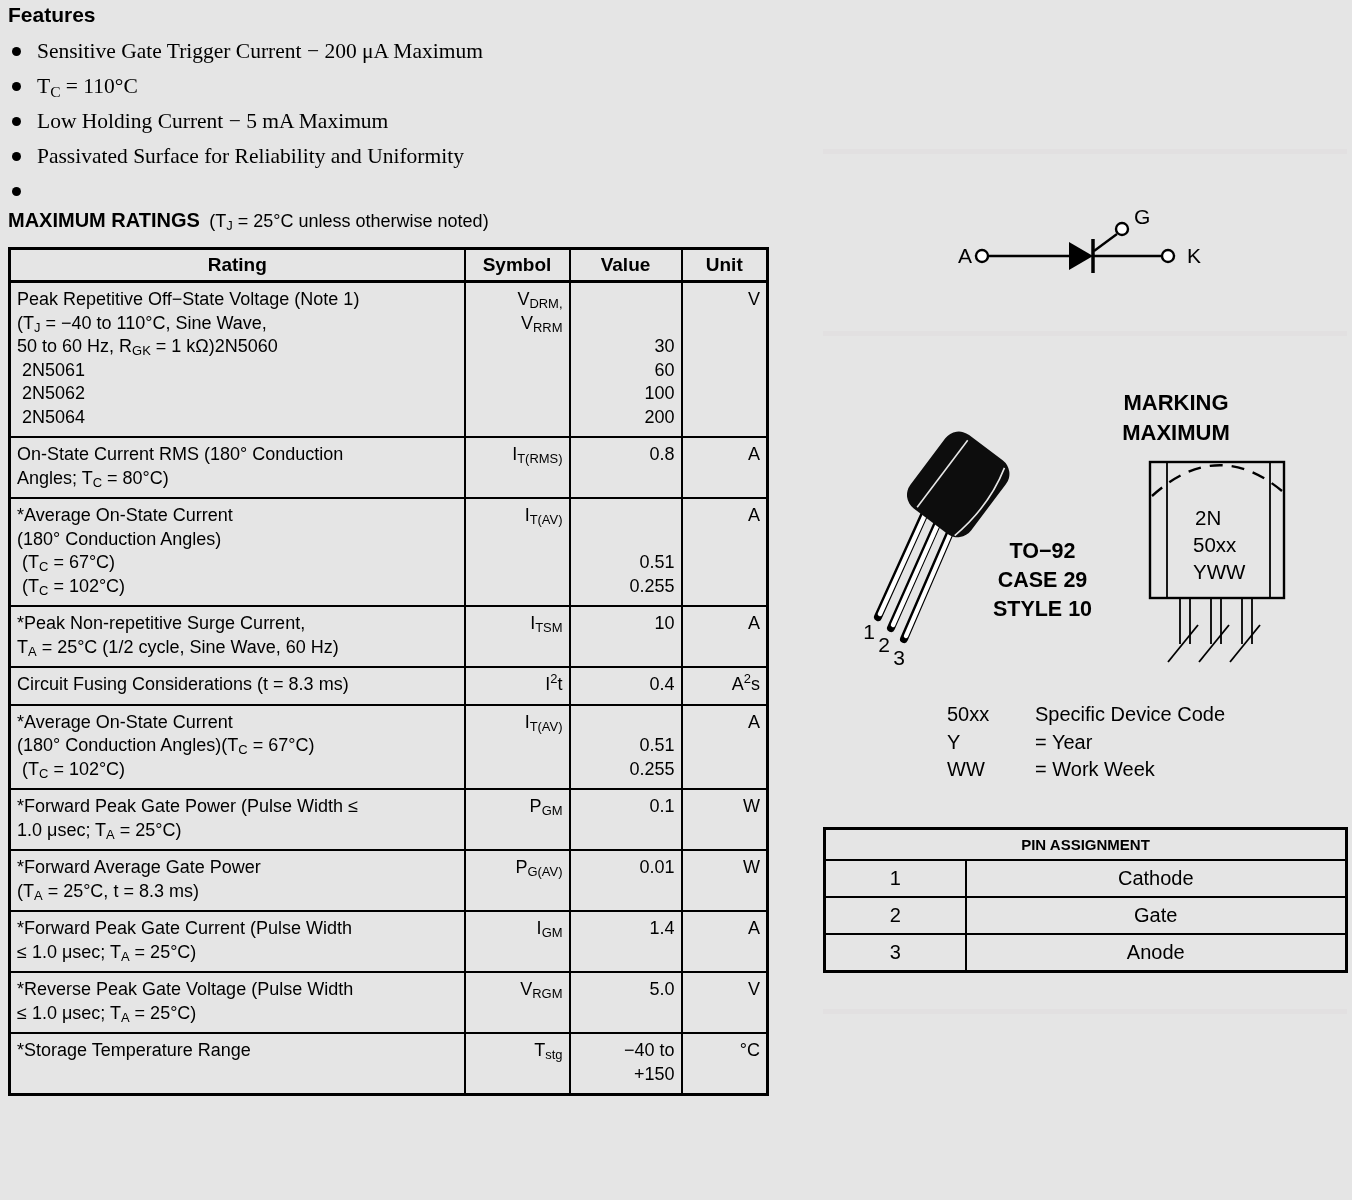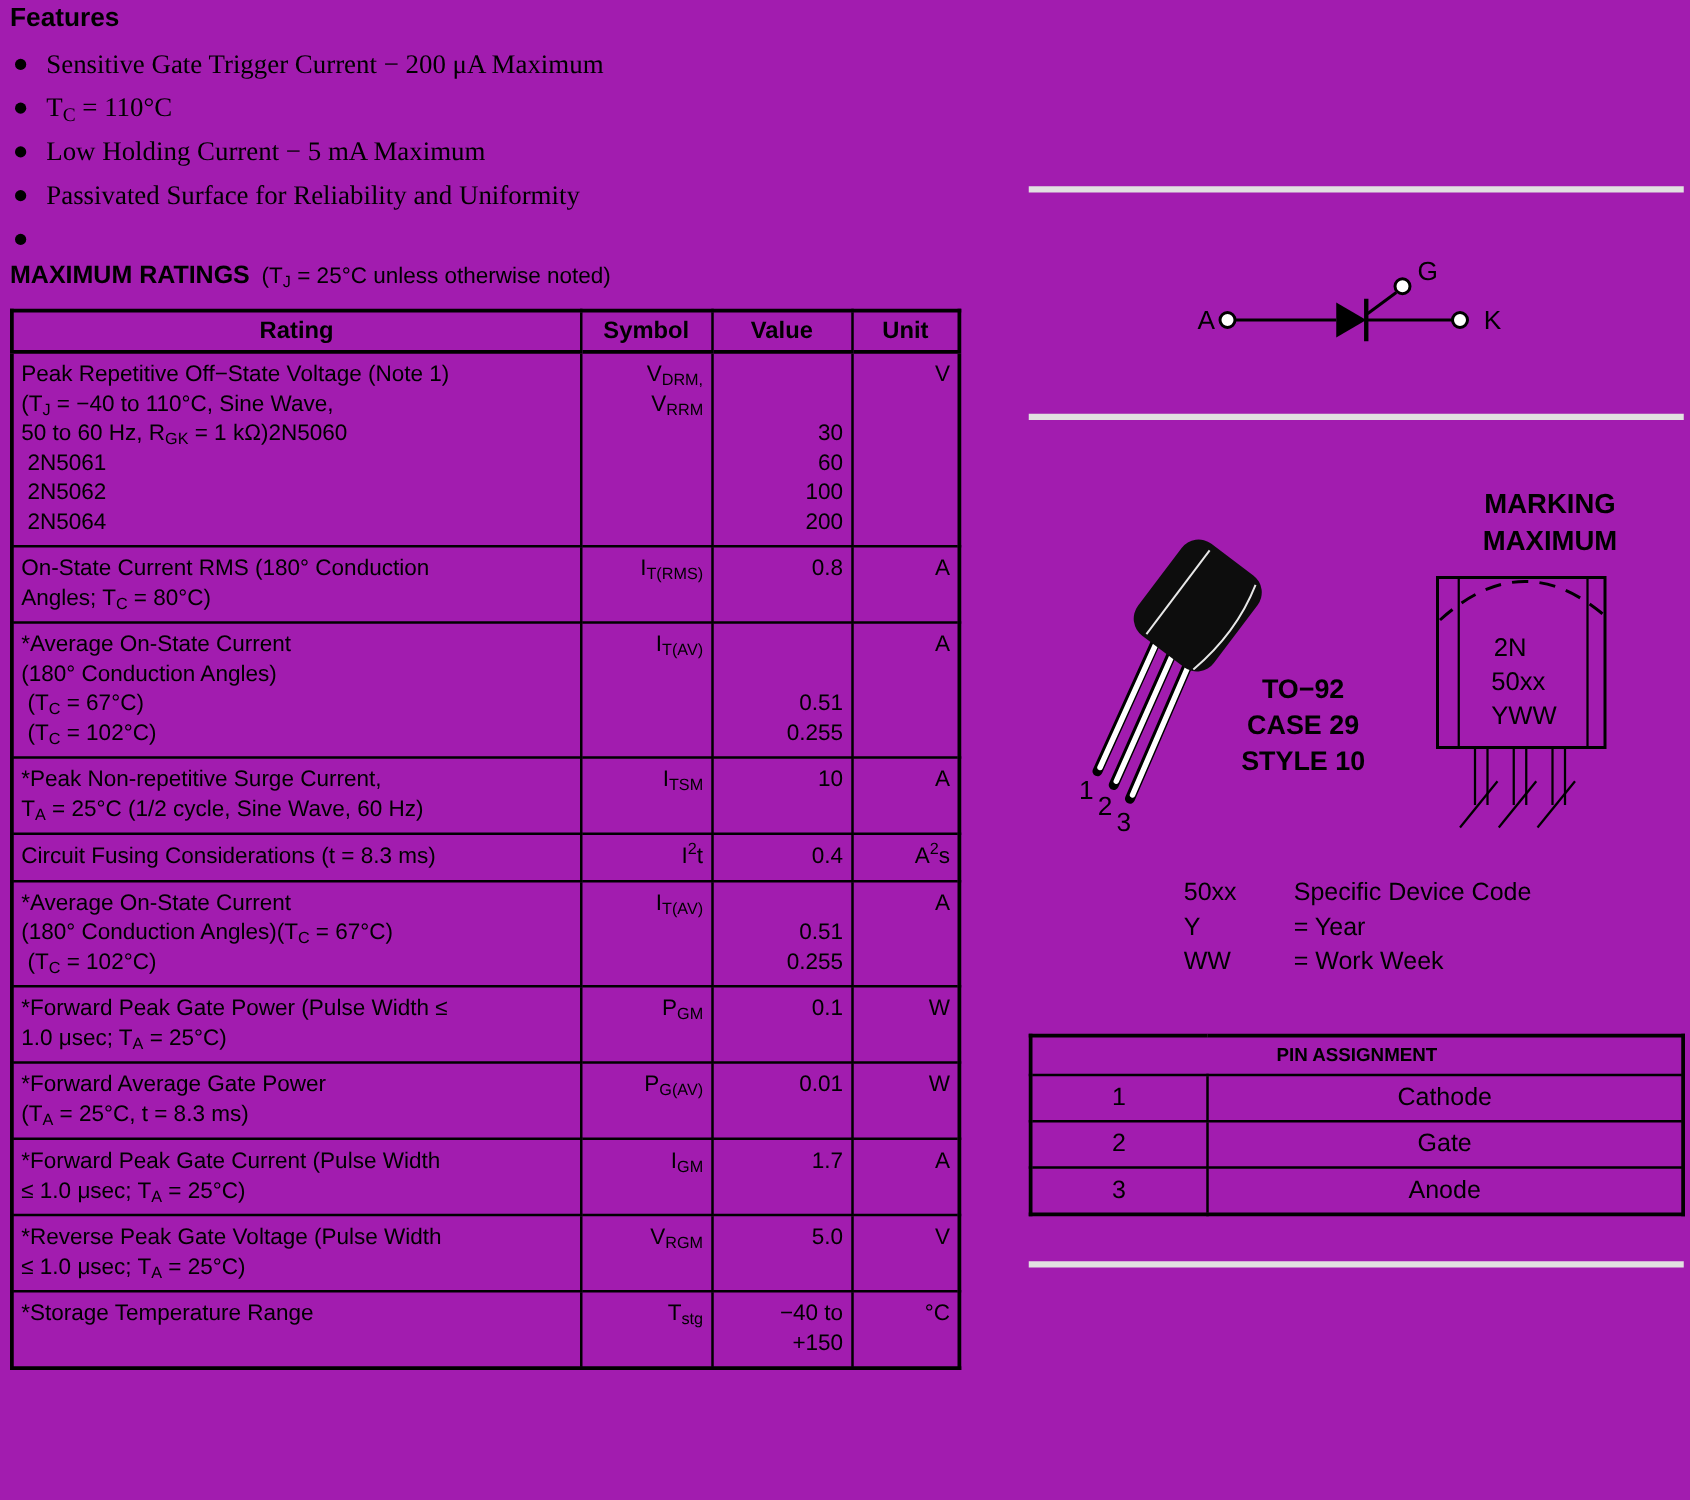--- a/index.html
+++ b/index.html
@@ -1,16 +1,16 @@
 <!DOCTYPE html>
 <html><head>
 <meta charset="utf-8">
 <style>
   html,body{margin:0;padding:0;background:#fff;}
-  .page{position:relative;width:1352px;height:1200px;background:#a21caf;
+  .page{position:relative;width:1352px;height:1200px;background:#e5e5e5;
         font-family:"Liberation Sans",sans-serif;color:#000;overflow:hidden;}
 
   
   .left{position:absolute;left:8px;top:0;width:758px;}
   .features-title{font-size:21px;font-weight:bold;margin:3px 0 9px 0;}
   .feat{display:flex;font-family:"Liberation Serif",serif;font-size:21.5px;
         line-height:30px;margin-bottom:5px;}
   .feat .dot{width:9px;height:9px;border-radius:50%;background:#000;
              margin:11px 16px 0 4px;flex:none;}
   .ratings-head{margin:11px 0 0 0;line-height:26px;}
@@ -29,21 +29,21 @@
   sub{font-size:0.72em;vertical-align:-0.25em;line-height:0;}
   sup{font-size:0.72em;line-height:0;}
 
   
   .divider{position:absolute;left:823px;width:524px;height:5px;background:#e2e0e1;}
   #scr-svg{position:absolute;left:898px;top:196px;}
   .slab{font-size:21px;fill:#000;}
   .term{fill:#fff;stroke:#000;stroke-width:2.4;}
   .w{stroke:#000;stroke-width:2.4;}
 
-  #marking-title{position:absolute;left:1164px;top:388px;width:152px;text-align:center;
+  #marking-title{position:absolute;left:1100px;top:388px;width:152px;text-align:center;
                  font-weight:bold;font-size:22px;line-height:30px;}
   #pkg-svg{position:absolute;left:845px;top:428px;}
   .pkg-num{font-size:21px;fill:#000;}
   #pkg-name{position:absolute;left:970px;top:537px;width:145px;text-align:center;
             font-weight:bold;font-size:21.5px;line-height:29px;}
   #mark-svg{position:absolute;left:1146px;top:452px;}
   .mk-text{font-size:20.5px;fill:#000;}
   .mk-line{stroke:#000;stroke-width:2.4;fill:none;}
   .mk-thin{stroke:#000;stroke-width:1.8;fill:none;}
 
@@ -309,21 +309,21 @@
                 <span>*Forward Peak Gate Current (Pulse Width</span>
               </div>
               <div class="rline">
                 <span>≤ 1.0 μsec; T<sub>A</sub> = 25°C)</span>
               </div>
             </td>
             <td class="c-mid">
               <div>I<sub>GM</sub></div>
             </td>
             <td class="c-mid">
-              <div>1.7</div>
+              <div>1.4</div>
             </td>
             <td class="c-mid">
               <div>A</div>
             </td>
           </tr>
           <tr>
             <td class="c-rating">
               <div class="rline">
                 <span>*Reverse Peak Gate Voltage (Pulse Width</span>
               </div>

